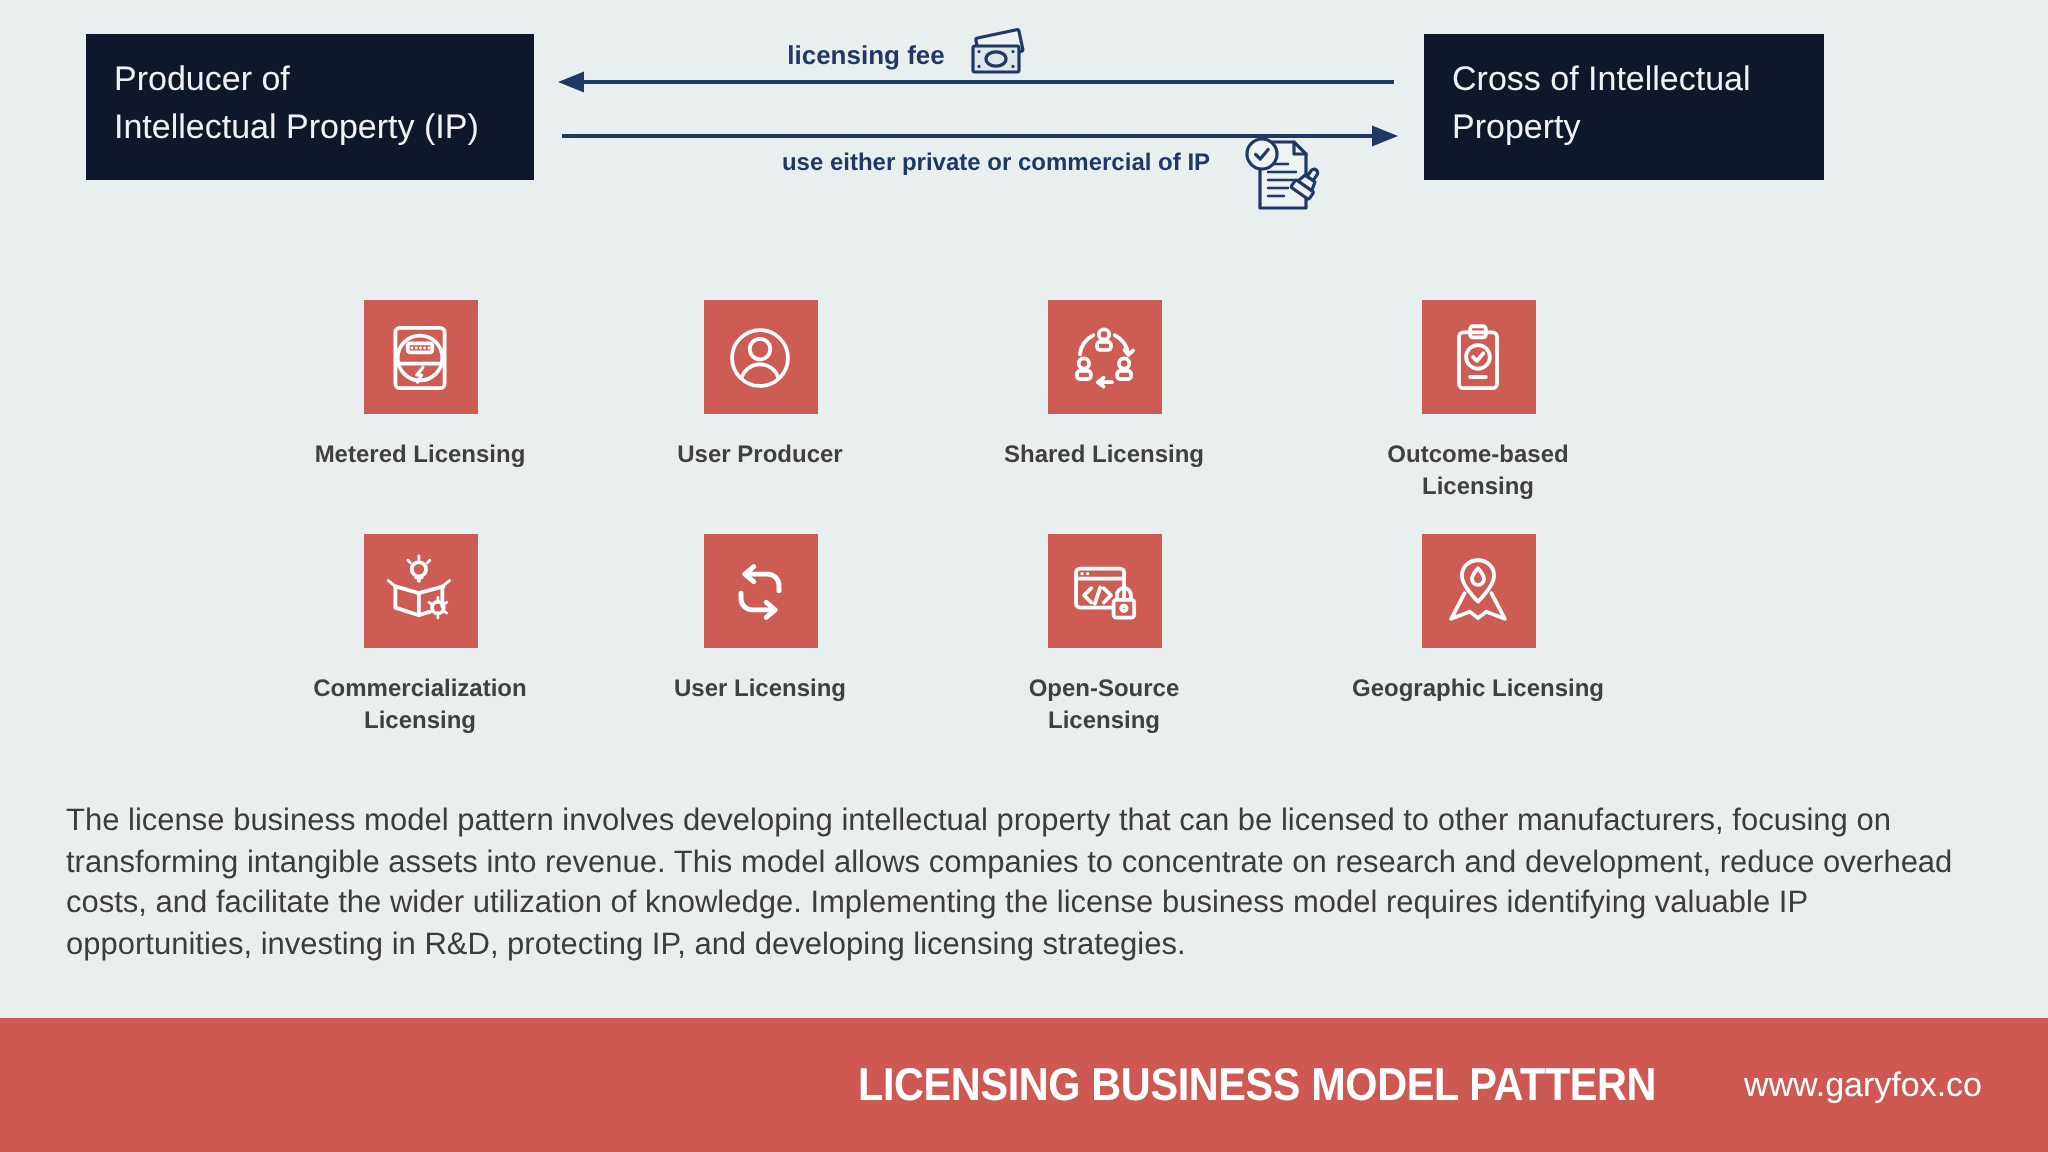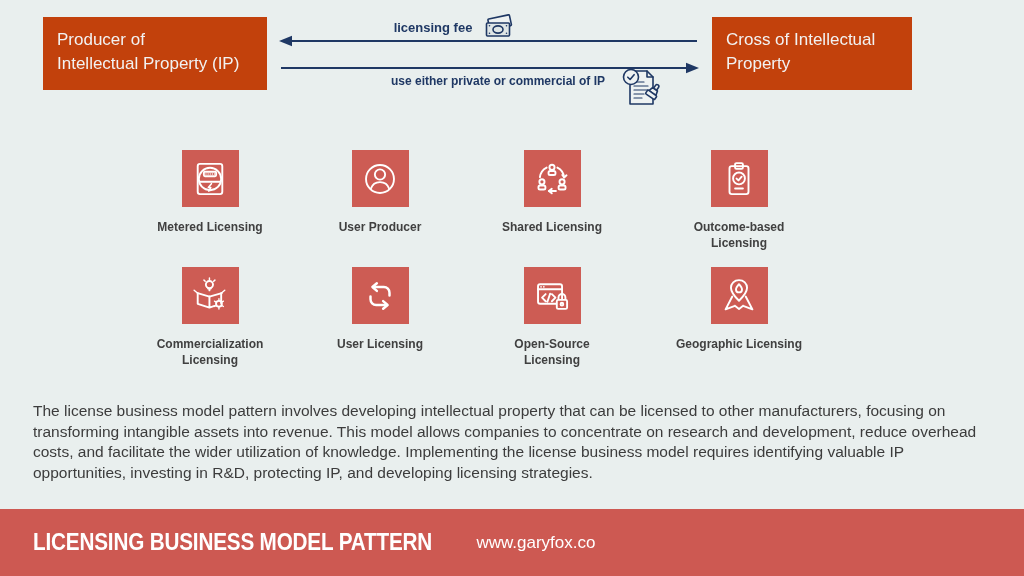--- a/index.html
+++ b/index.html
@@ -2,21 +2,21 @@
 <html><head>
 <meta charset="utf-8">
 <style>
   html,body{margin:0;padding:0;}
   .slide{
     position:relative;width:1024px;height:576px;overflow:hidden;
     background:#e9efee;font-family:"Liberation Sans",sans-serif;
   }
   
   .box{
-    position:absolute;background:#c2410c;color:#f2f2f2;
+    position:absolute;background:#0f172a;color:#f2f2f2;
     font-size:17px;line-height:1.42;white-space:pre-line;
     padding:11px 14px;box-sizing:border-box;
   }
   .box.producer{left:43px;top:17px;width:224px;height:73px;}
   .box.user{left:712px;top:17px;width:200px;height:73px;}
   
   .arrows{position:absolute;left:0;top:0;pointer-events:none;}
   .arrow-label{
     position:absolute;color:#1f3864;font-weight:700;white-space:nowrap;
   }
@@ -37,21 +37,21 @@
   }
   
   .desc{
     position:absolute;left:33px;top:401px;width:958px;margin:0;
     font-size:15.5px;line-height:20.6px;color:#3c3c3c;
   }
   
   .footer{
     position:absolute;left:0;top:509px;width:1024px;height:67px;
     background:#cd5952;display:flex;align-items:center;
-    justify-content:flex-start;padding:0 33px;box-sizing:border-box;color:#fff;
+    justify-content:flex-end;padding:0 33px;box-sizing:border-box;color:#fff;
   }
   .footer-title{
     font-size:23px;font-weight:700;letter-spacing:-0.2px;
     transform:scaleX(0.9);transform-origin:left center;white-space:nowrap;
   }
   .footer-site{font-size:17px;}
   svg.tileicon{stroke:#fff;fill:none;stroke-width:1.7;stroke-linecap:round;stroke-linejoin:round;}
   svg.navyicon{stroke:#1f3864;fill:none;stroke-width:1.6;stroke-linecap:round;stroke-linejoin:round;}
 </style>
 </head>

